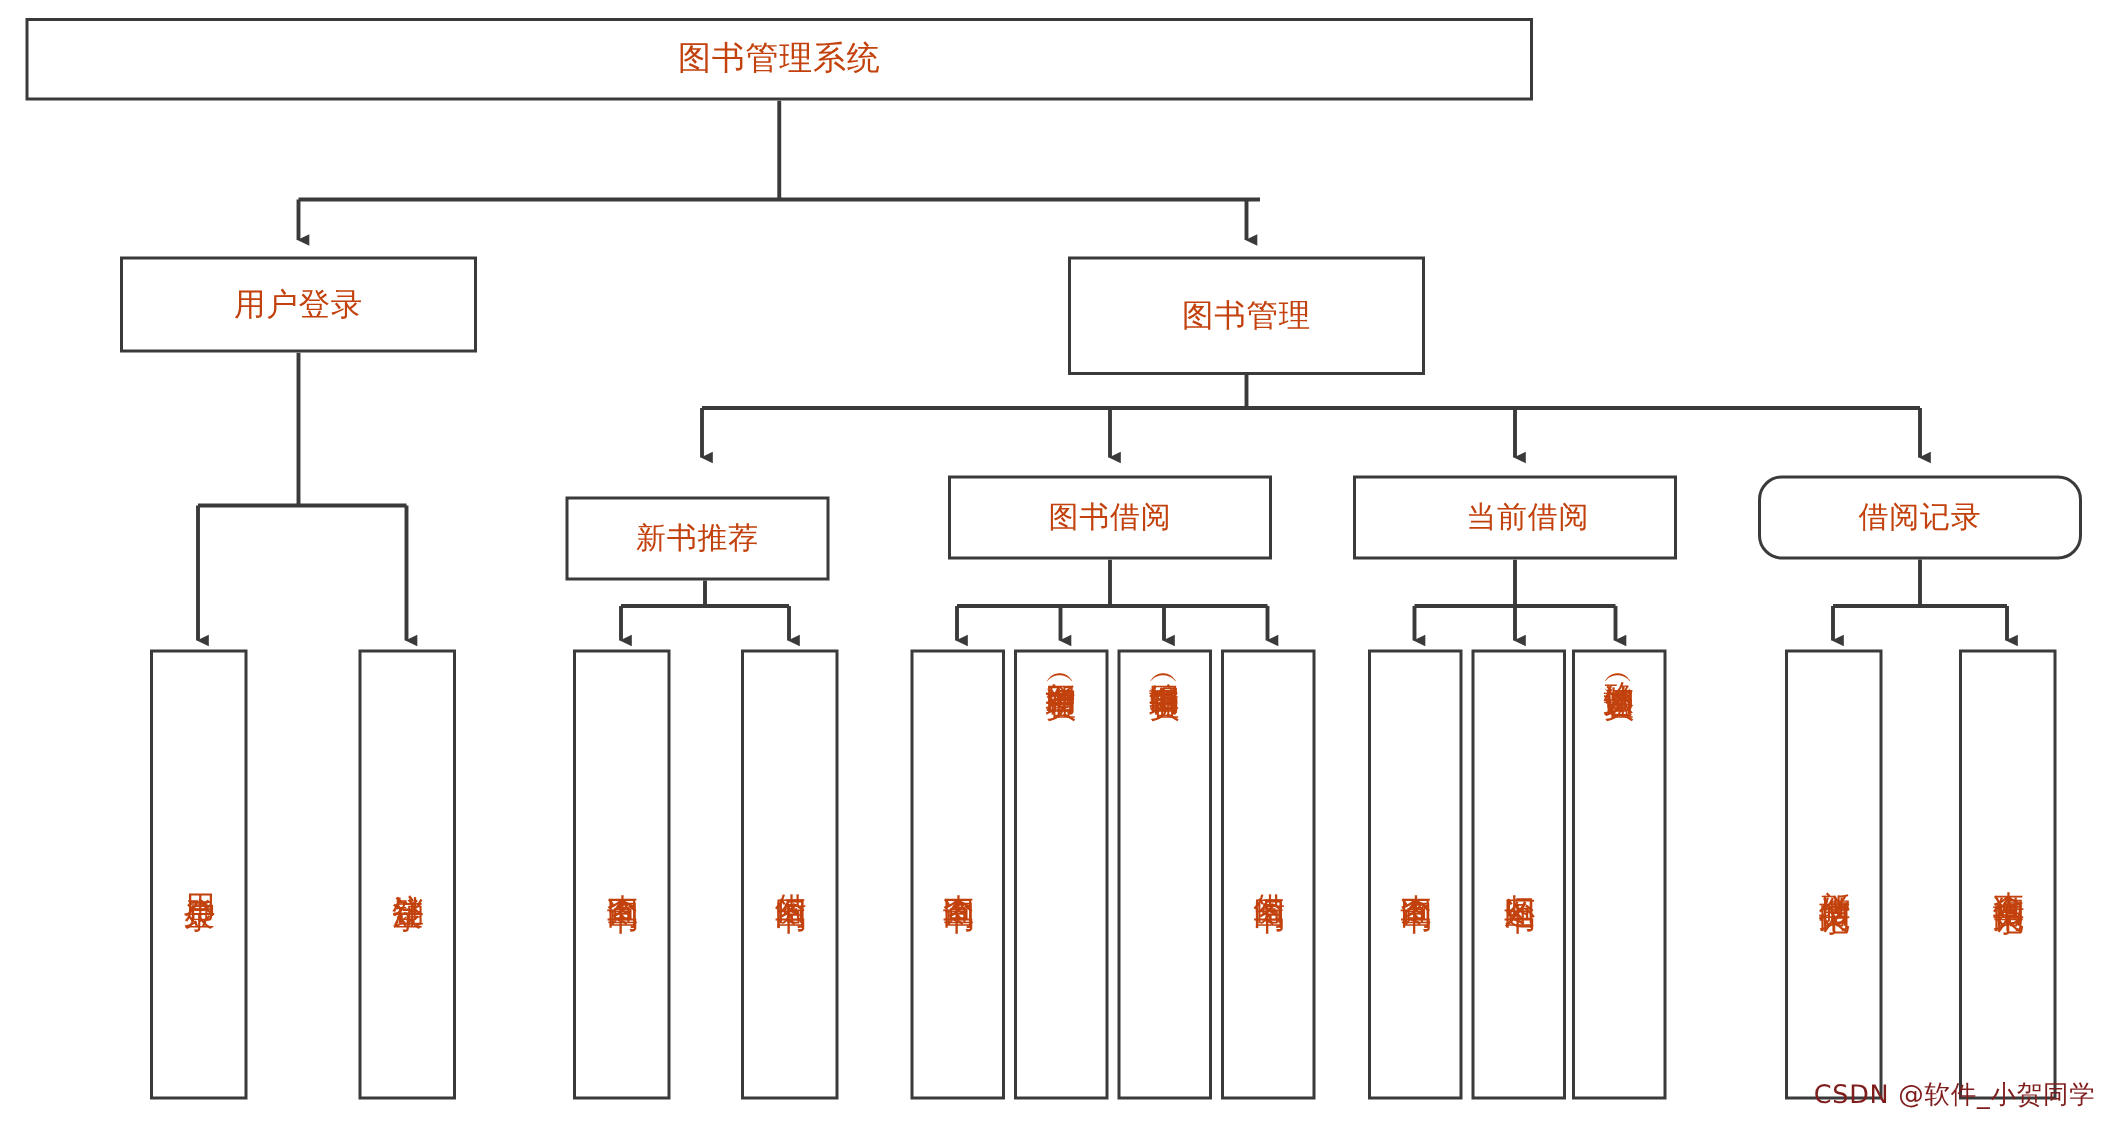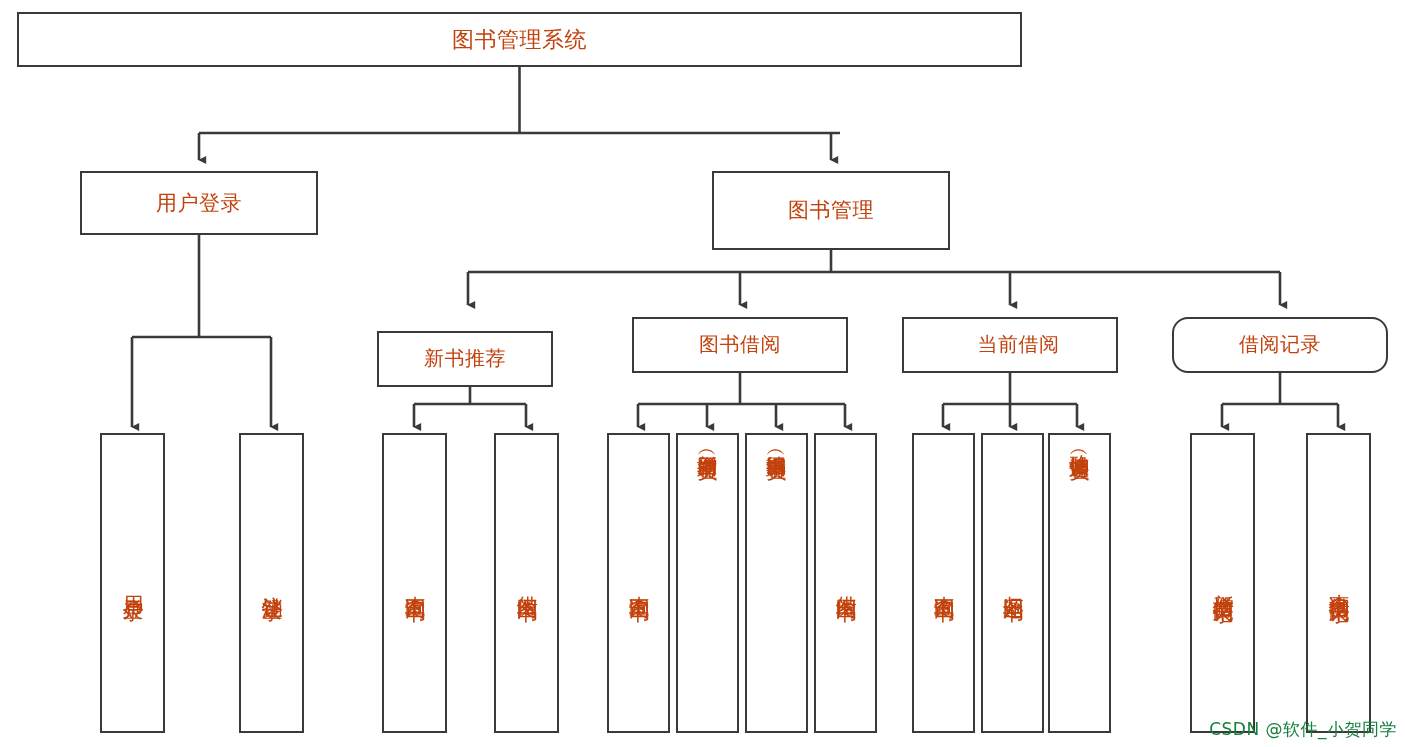--- a/index.html
+++ b/index.html
@@ -63,21 +63,21 @@
     height: auto;
     max-height: 100%;
   }
   .node.leaf.tall .lbl { font-size: 20px; letter-spacing: 1px; }
   .node.leaf.mid  { align-items: center; padding-top: 0; }
   #watermark {
     position: absolute;
     right: 8px;
     bottom: 6px;
     font-size: 17px;
-    color: #15803d;
+    color: #7f1d1d;
     letter-spacing: 0.5px;
     white-space: nowrap;
     z-index: 5;
   }
 </style>
 </head>
 <body>
 
 <div id="canvas">
 

